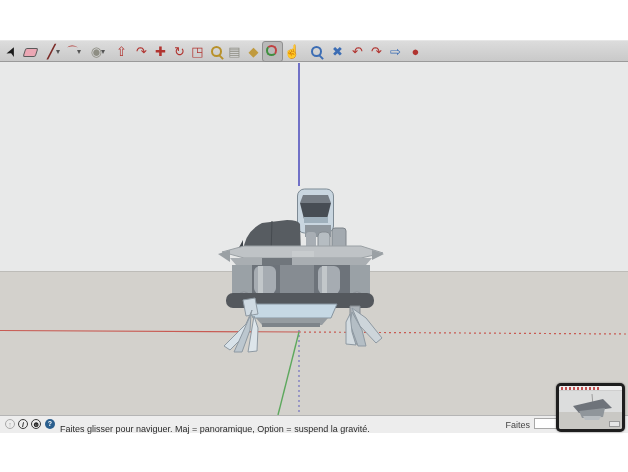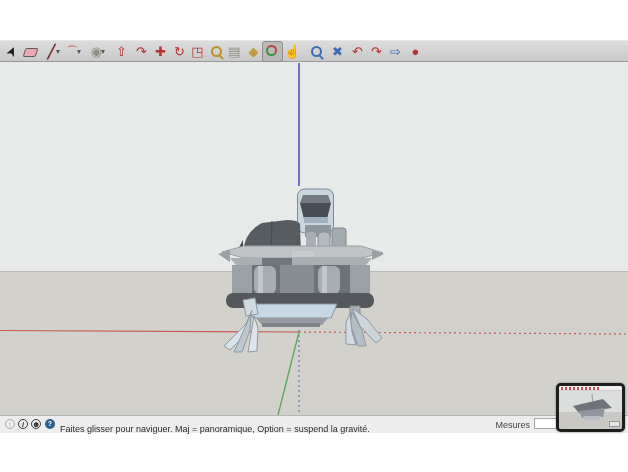--- a/index.html
+++ b/index.html
@@ -171,21 +171,21 @@
       </g>
     </svg>
   </div>
 
   <div id="statusbar">
     <span class="sbi sbi-1">↑</span>
     <span class="sbi sbi-2">i</span>
     <span class="sbi sbi-3">☻</span>
     <span class="sbi sbi-4">?</span>
     <span id="status-message">Faites glisser pour naviguer. Maj = panoramique, Option = suspend la gravité.</span>
-    <span id="measure-label">Mesures</span>
+    <span id="measure-label">Faites</span>
     <input id="measure-input" type="text" value="" style="">
   </div>
 
   <div id="thumb">
     <div id="thumb-inner">
       <div id="thumb-ground"></div>
       <svg width="63" height="43" viewBox="0 0 63 43" style="position:absolute;left:0;top:0;">
         <line x1="33" y1="8" x2="34" y2="20" stroke="#8a8a8a" stroke-width="0.8"></line>
         <polygon points="14,20 44,13 53,22 20,27" fill="#6e737a"></polygon>
         <polygon points="20,25 46,22 44,31 23,32" fill="#90969b"></polygon>

